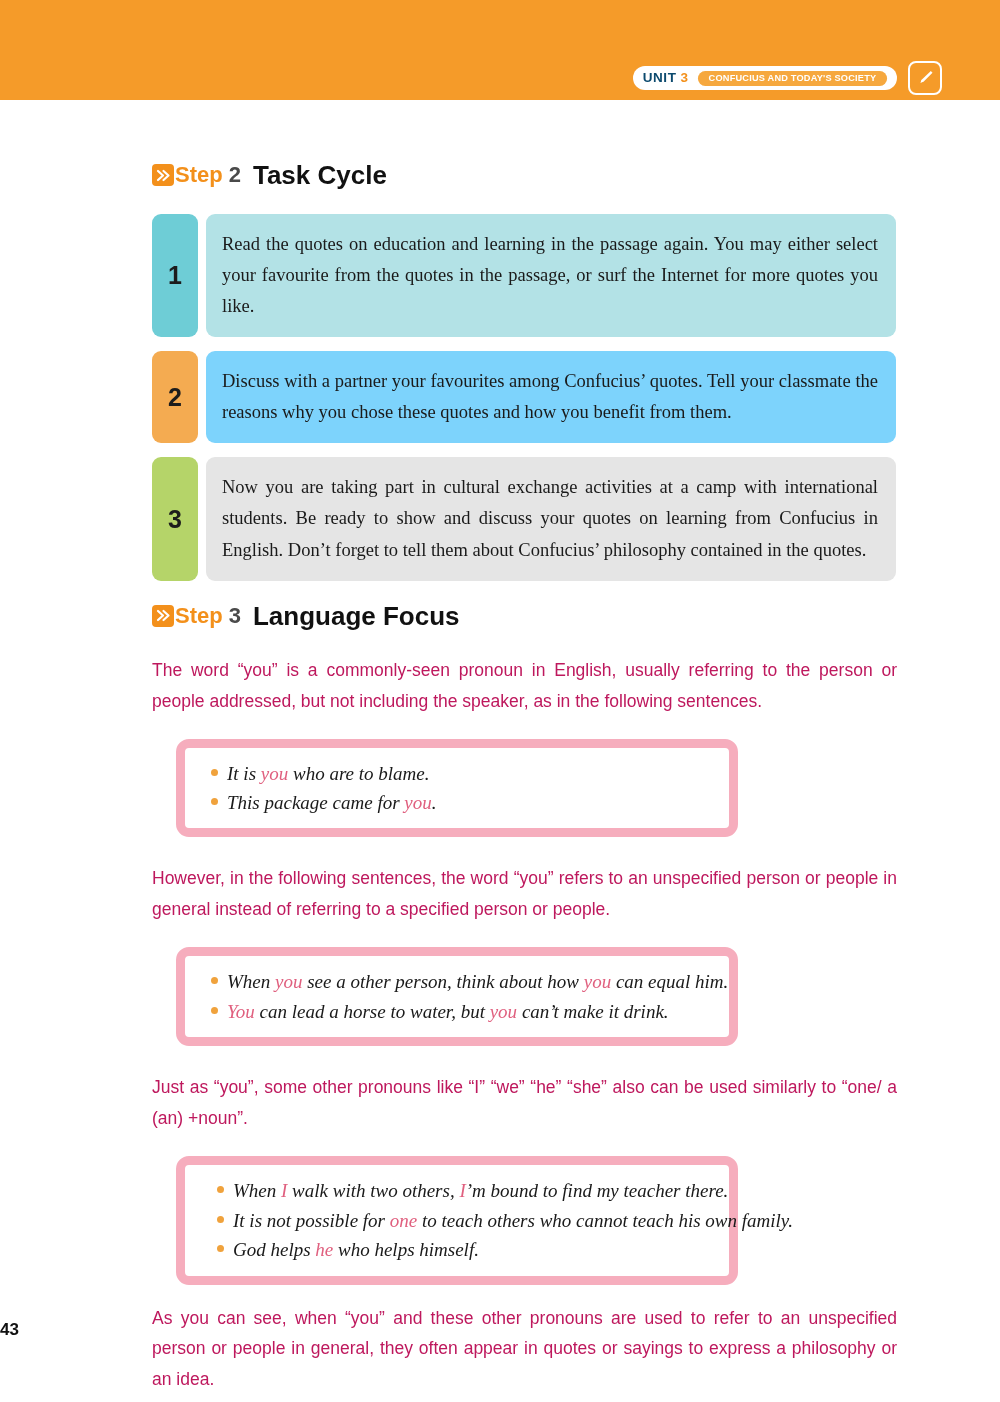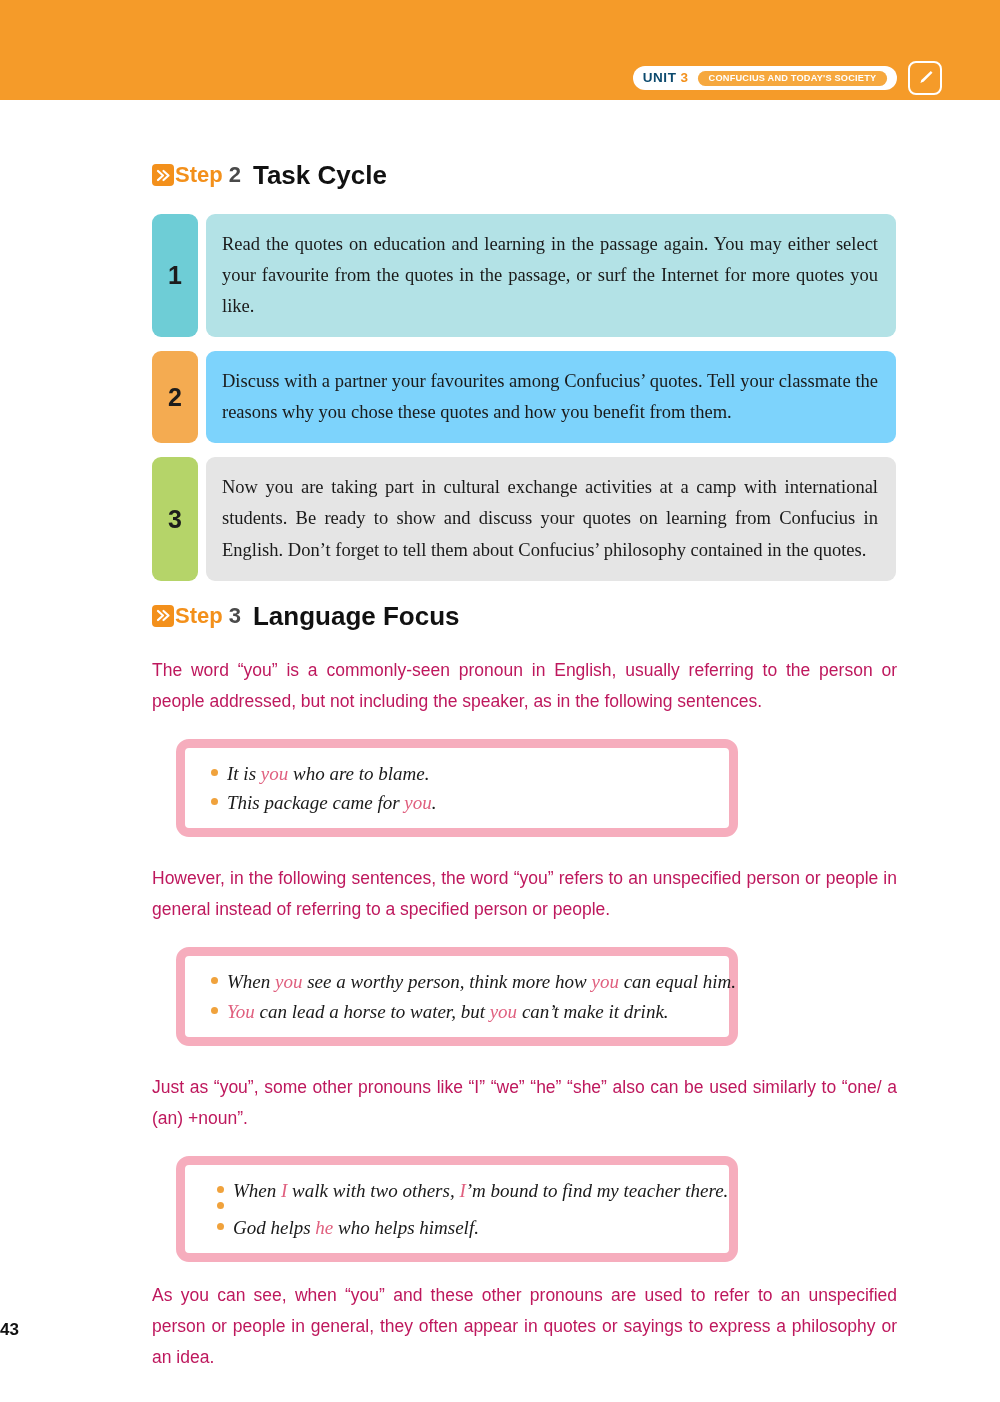--- a/index.html
+++ b/index.html
@@ -304,39 +304,40 @@
         </div>
       </div>
   </div>
 
   <p class="body-para" style="margin-top:26px;">However, in the following sentences, the word “you” refers to an unspecified person or people in general instead of referring to a specified person or people.</p>
 
   <div class="pink-box" style="margin-top:22px;">
     <div>
         <div class="ex-line">
           <span class="bullet"></span>
-          <span><span>When </span><span class="hl">you</span><span> see a worthy person, think more how </span><span class="hl">you</span><span> can equal him.</span></span>
+          <span><span>When </span><span class="hl">you</span><span> see a other person, think about how </span><span class="hl">you</span><span> can equal him.</span></span>
         </div>
         <div class="ex-line">
           <span class="bullet"></span>
           <span><span class="hl">You</span><span> can lead a horse to water, but </span><span class="hl">you</span><span> can’t make it drink.</span></span>
         </div>
       </div>
   </div>
 
   <p class="body-para" style="margin-top:26px;">Just as “you”, some other pronouns like “I” “we” “he” “she” also can be used similarly to “one/ a (an) +noun”.</p>
 
   <div class="pink-box" style="margin-top:22px;padding-left:32px;">
     <div>
         <div class="ex-line">
           <span class="bullet"></span>
           <span><span>When </span><span class="hl">I</span><span> walk with two others, </span><span class="hl">I</span><span>’m bound to find my teacher there.</span></span>
         </div>
         <div class="ex-line">
           <span class="bullet"></span>
+          <span><span>It is not possible for </span><span class="hl">one</span><span> to teach others who cannot teach his own family.</span></span>
         </div>
         <div class="ex-line">
           <span class="bullet"></span>
           <span><span>God helps </span><span class="hl">he</span><span> who helps himself.</span></span>
         </div>
       </div>
   </div>
 
   <p class="body-para" style="margin-top:18px;">As you can see, when “you” and these other pronouns are used to refer to an unspecified person or people in general, they often appear in quotes or sayings to express a philosophy or an idea.</p>
 

